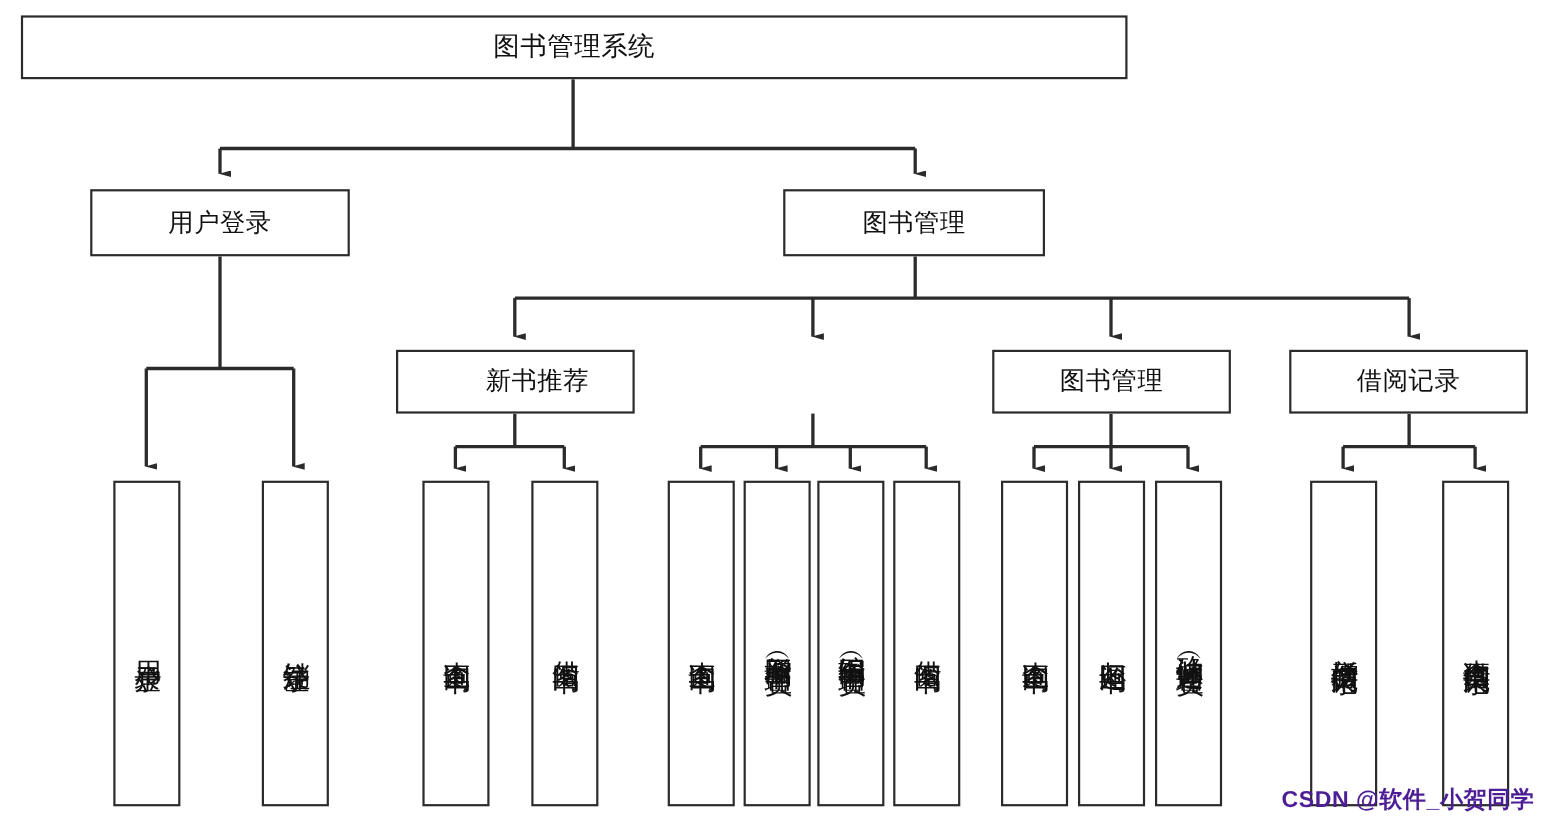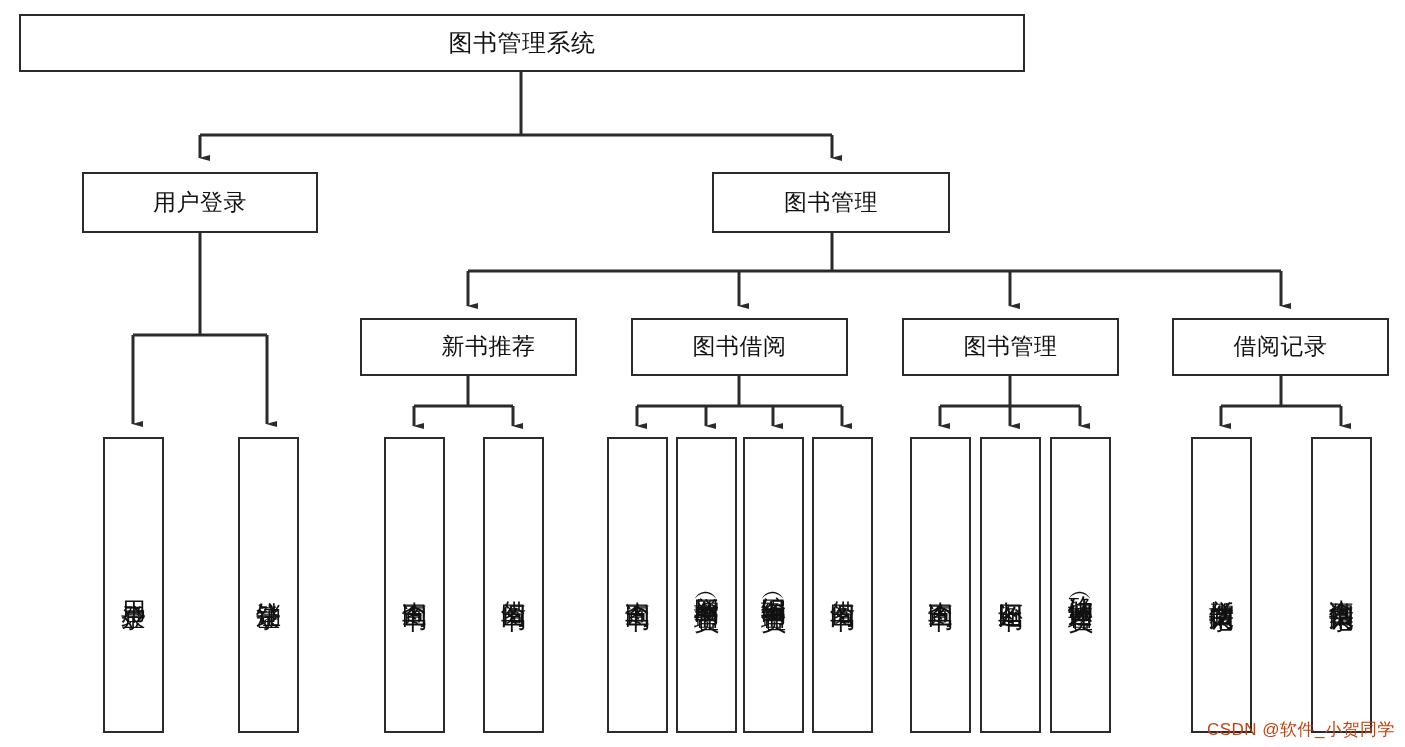--- a/index.html
+++ b/index.html
@@ -61,25 +61,26 @@
     text-orientation: upright;
     font-size: 25px;
     line-height: 1.08;
     letter-spacing: 2px;
     white-space: nowrap;
   }
   .watermark {
     position: absolute;
     right: 10px;
     bottom: 6px;
-    font-size: 17px;
-    color: #c2410c;
+    font-size: 21px;
+    color: #4c1d95;
     letter-spacing: 0.5px;
     z-index: 5;
     white-space: nowrap;
+    font-weight: bold;
   }
 </style>
 </head>
 <body>
 
 <div id="diagram-root">
 
   <svg id="edges-layer" viewBox="0 0 1405 747" width="1405" height="747" xmlns="http://www.w3.org/2000/svg">
     <defs>
       <marker id="arrowhead" markerWidth="10" markerHeight="12" refX="3" refY="10" orient="auto" markerUnits="userSpaceOnUse">
@@ -137,23 +138,20 @@
   <div class="node horiz" style="left:82px; top:172px; width:236px; height:61px;">
     <span class="node-label">用户登录</span>
   </div>
   <div class="node horiz" style="left:712px; top:172px; width:238px; height:61px;">
     <span class="node-label">图书管理</span>
   </div>
 
   <div class="node horiz" style="left:360px; top:318px; width:217px; height:58px;padding-left:40px;">
     <span class="node-label">新书推荐</span>
   </div>
-  <div class="node horiz" style="left:631px; top:318px; width:217px; height:58px;">
-    <span class="node-label">图书借阅</span>
-  </div>
   <div class="node horiz" style="left:902px; top:318px; width:217px; height:58px;">
     <span class="node-label">图书管理</span>
   </div>
   <div class="node horiz" style="left:1172px; top:318px; width:217px; height:58px;">
     <span class="node-label">借阅记录</span>
   </div>
 
   <div class="node vert" style="left:103px; top:437px; width:61px; height:296px;">
     <span class="node-label">用户登录</span>
   </div>

